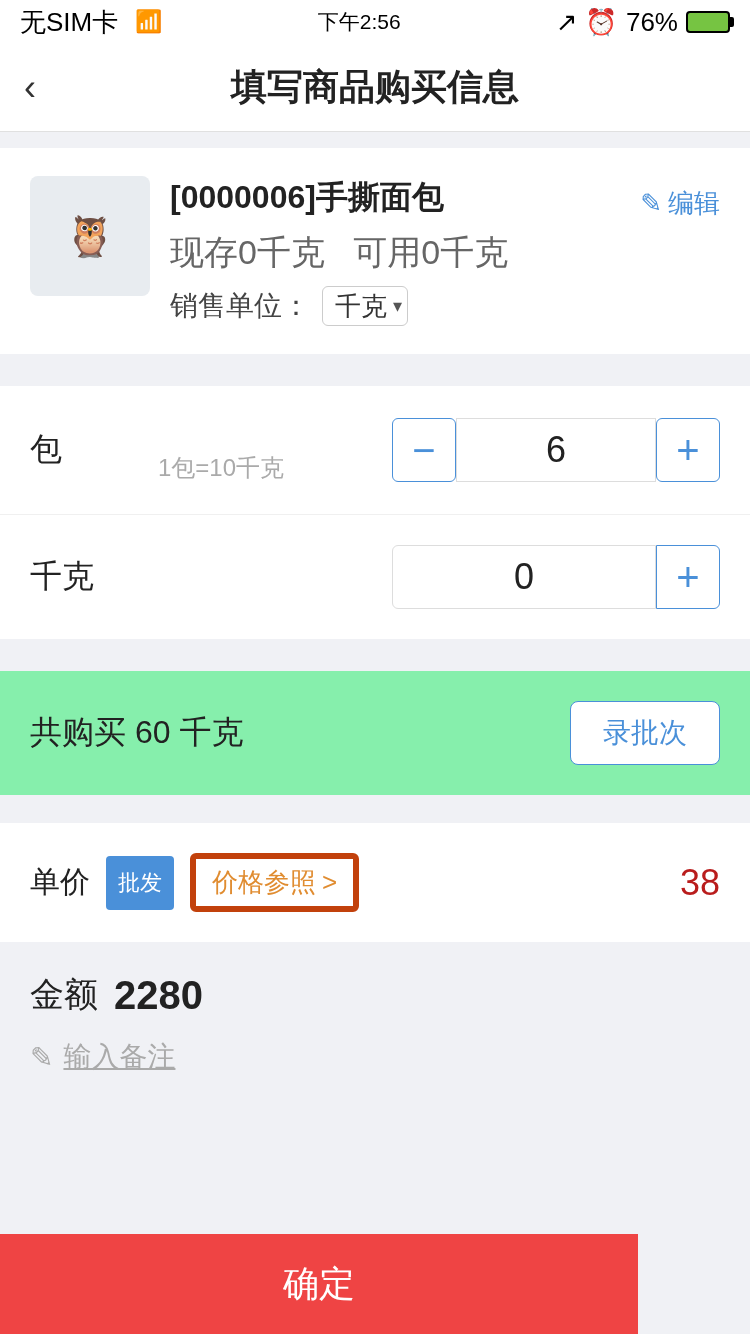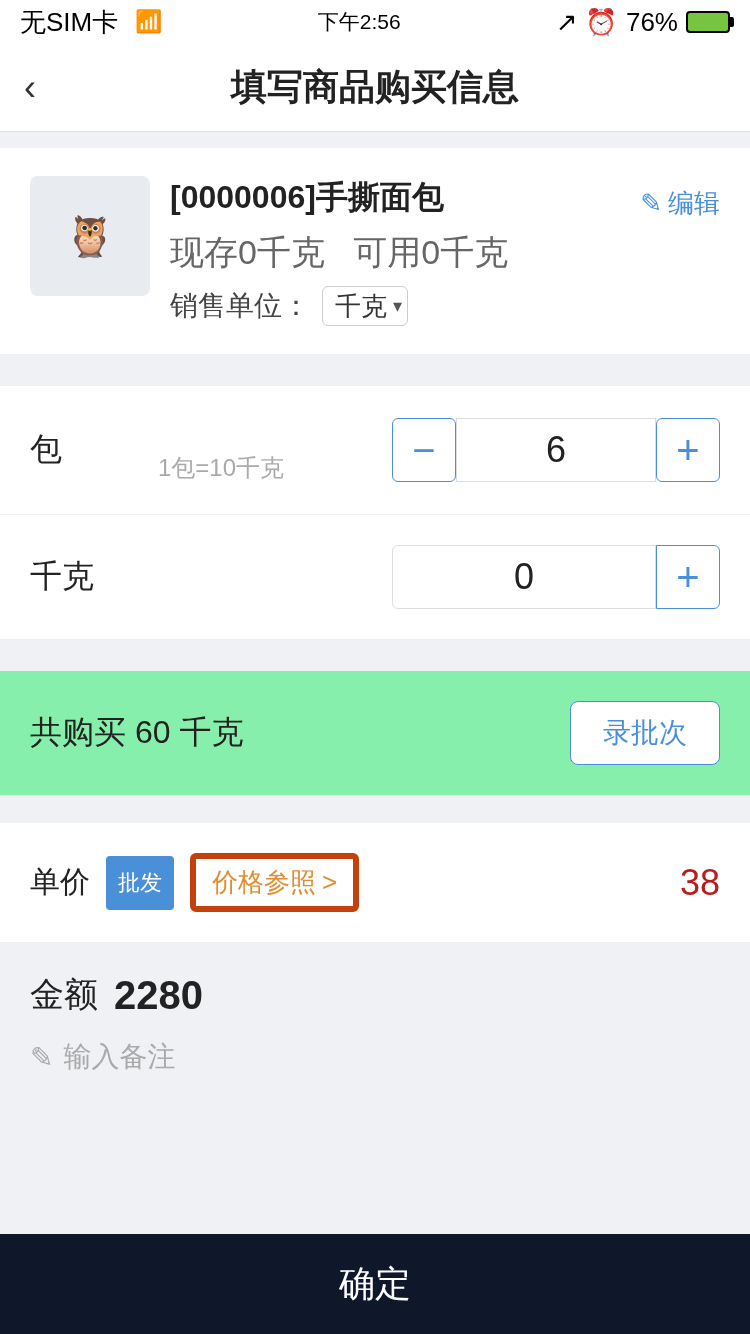--- a/index.html
+++ b/index.html
@@ -297,23 +297,23 @@
       font-size: 28px;
       color: #aaa;
     }
     .pencil-icon { font-size: 28px; color: #aaa; }
 
     
     .confirm-btn {
       position: fixed;
       bottom: 0;
       left: 0;
-      width: 750px;
+      width: 638px;
       height: 100px;
-      background: #0f172a;
+      background: #ef4444;
       color: #fff;
       font-size: 36px;
       font-weight: 500;
       border: none;
       cursor: pointer;
       display: flex;
       align-items: center;
       justify-content: center;
     }
 
@@ -423,20 +423,20 @@
     </div>
   </div>
 
   <div style="background:#f0f1f5; padding: 30px 30px 30px;">
     <div class="amount-row">
       <span>金额</span>
       <span class="amount-value">2280</span>
     </div>
     <div class="note-row">
       <span class="pencil-icon">✎</span>
-      <span style="color:#aaa; font-size:28px;">输入备注</span>
+      <span style="color:#aaa; font-size:28px;text-decoration:underline;">输入备注</span>
     </div>
   </div>
 
   <div style="background:#f0f1f5; height: 400px;"></div>
 </div>
 
 <button class="confirm-btn">确定</button>
 
 </body></html>

